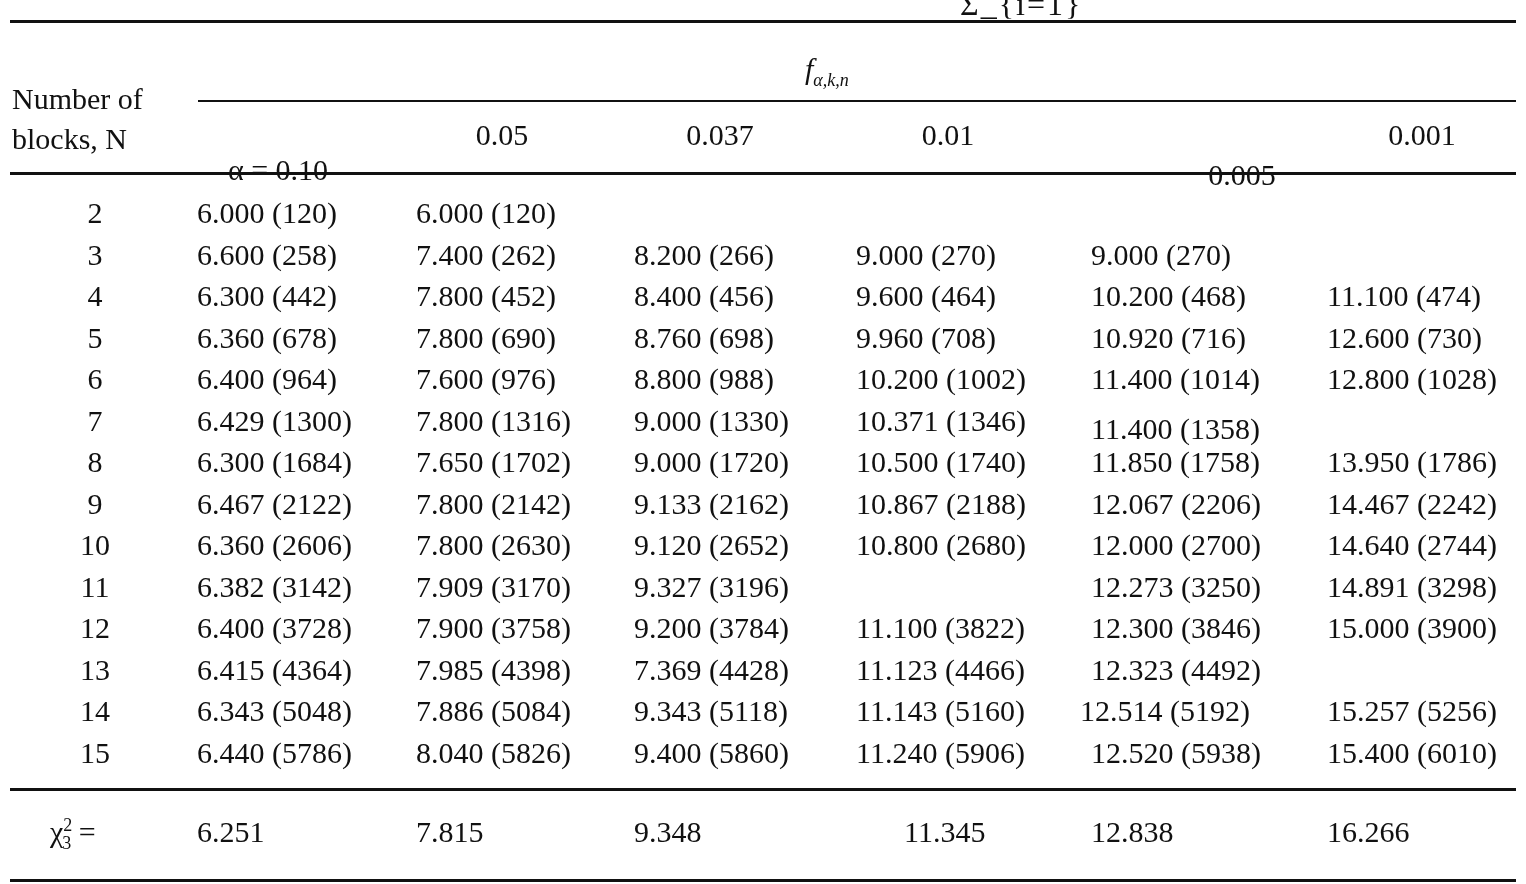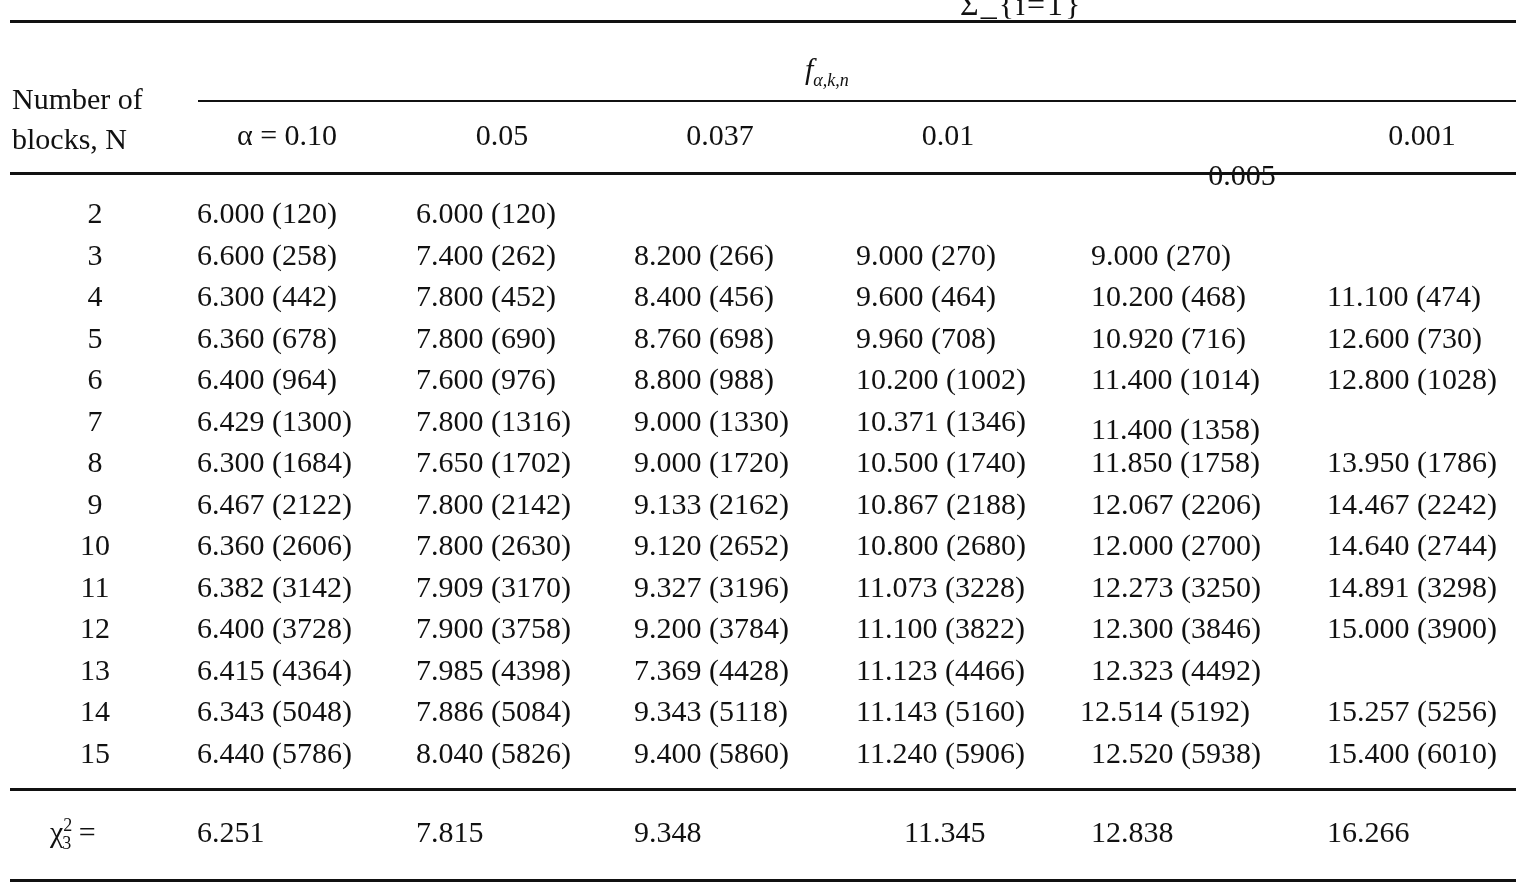--- a/index.html
+++ b/index.html
@@ -42,21 +42,21 @@
 
 <div class="rule thick" style="top:20px;"></div>
 
 <div class="hdr-f"><span>f</span><sub>α,k,n</sub></div>
 
 <div class="rule thin sub" style="top:100px;"></div>
 
 <div class="hdr-left" style="top:80px;">Number of</div>
 <div class="hdr-left" style="top:120px;">blocks, N</div>
 
-<div class="col-head" style="left:177px;">α = 0.10</div>
+<div class="col-head" style="left:168px;margin-top:35px;">α = 0.10</div>
 <div class="col-head" style="left:392px;">0.05</div>
 <div class="col-head" style="left:610px;">0.037</div>
 <div class="col-head" style="left:838px;">0.01</div>
 <div class="col-head" style="left:1132px;margin-top:40px;">0.005</div>
 <div class="col-head" style="left:1312px;">0.001</div>
 
 <div class="rule thick" style="top:172px;"></div>
 
 <div id="rows">
     <div class="row" style="top: 196px;">
@@ -137,21 +137,20 @@
       <span class="c" style="left: 634px;">9.120 (2652)</span>
       <span class="c" style="left: 856px;">10.800 (2680)</span>
       <span class="c" style="left: 1091px;">12.000 (2700)</span>
       <span class="c" style="left: 1327px;">14.640 (2744)</span>
     </div>
     <div class="row" style="top: 569.5px;">
       <span class="n">11</span>
       <span class="c" style="left: 197px;">6.382 (3142)</span>
       <span class="c" style="left: 416px;">7.909 (3170)</span>
       <span class="c" style="left: 634px;">9.327 (3196)</span>
-      <span class="c" style="left: 856px;">11.073 (3228)</span>
       <span class="c" style="left: 1091px;">12.273 (3250)</span>
       <span class="c" style="left: 1327px;">14.891 (3298)</span>
     </div>
     <div class="row" style="top: 611px;">
       <span class="n">12</span>
       <span class="c" style="left: 197px;">6.400 (3728)</span>
       <span class="c" style="left: 416px;">7.900 (3758)</span>
       <span class="c" style="left: 634px;">9.200 (3784)</span>
       <span class="c" style="left: 856px;">11.100 (3822)</span>
       <span class="c" style="left: 1091px;">12.300 (3846)</span>

